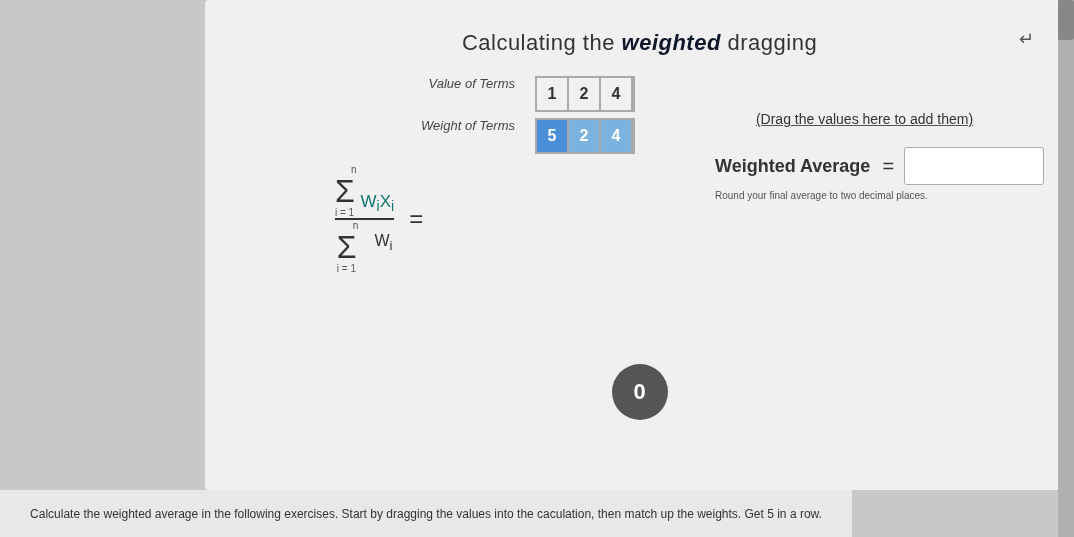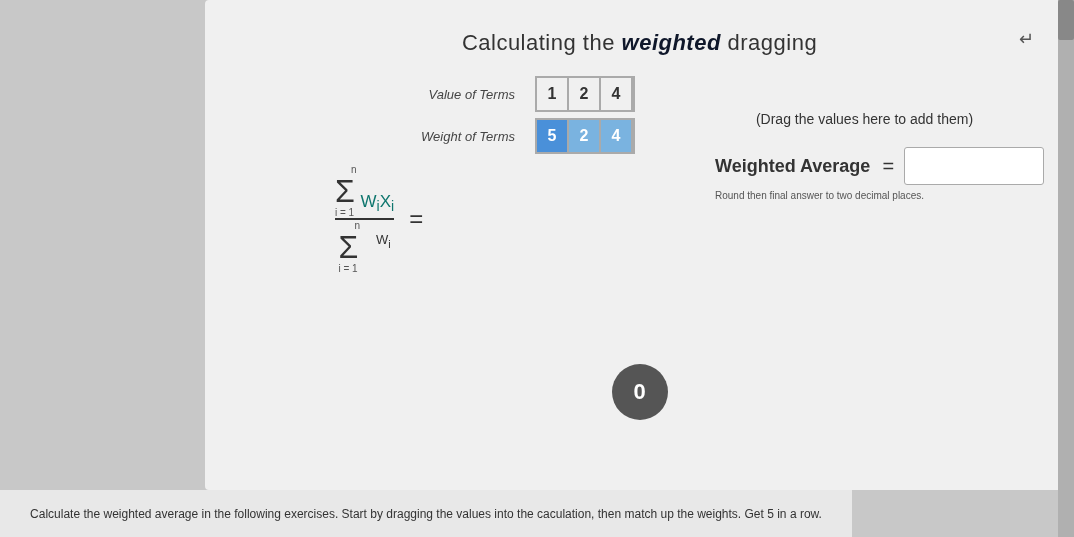--- a/index.html
+++ b/index.html
@@ -56,21 +56,21 @@
       min-width: 320px;
     }
 
     .terms-table {
       margin-left: 80px;
       margin-bottom: 10px;
     }
 
     .terms-row {
       display: flex;
-      align-items: center;
+      align-items: flex-start;
       margin-bottom: 6px;
     }
 
     .terms-label {
       font-size: 13px;
       color: #444;
       font-style: italic;
       width: 130px;
       text-align: right;
       margin-right: 20px;
@@ -141,20 +141,21 @@
     .right-section {
       flex: 1;
       padding-left: 20px;
       margin-top: 35px;
     }
 
     .drag-hint {
       text-align: center;
       font-size: 14px;
       color: #333;
+      text-decoration: underline;
       text-decoration-color: #555;
       margin-bottom: 4px;
     }
 
     .number-count {
       text-align: center;
       font-size: 15px;
       color: #333;
     }
 
@@ -305,39 +306,39 @@
               <span style="font-size:17px; color:#0f766e; margin-left:4px; margin-top:28px;">W<sub>i</sub>X<sub>i</sub></span>
             </div>
             <div class="fraction-line"></div>
 
             <div style="display:flex; align-items:flex-start;">
               <div style="display:flex; flex-direction:column; align-items:flex-start;">
                 <span style="font-size:10px; color:#555; margin-left:16px;">n</span>
                 <span class="big-sigma">Σ</span>
                 <span style="font-size:10px; color:#555;">i = 1</span>
               </div>
-              <span style="font-size:13px; color:#333; margin-left:16px; margin-top:12px;text-align:center;">W<sub>i</sub></span>
+              <span style="font-size:16px; color:#333; margin-left:16px; margin-top:12px;text-align:center;">W<sub>i</sub></span>
             </div>
           </div>
           <span class="equals">=</span>
         </div>
       </div>
     </div>
 
     <div class="right-section">
       <div class="drag-hint">(Drag the values here to add them)</div>
 
       <div class="weighted-avg-row">
         <span class="weighted-avg-label">
           <span>Weighted Average</span>
         </span>
         <span class="equals-sign">=</span>
         <div class="answer-box"></div>
       </div>
-      <div class="round-note">Round then final answer
+      <div class="round-note">Round your final average
 to two decimal places.</div>
     </div>
   </div>
 
   <div class="score-badge">
     <span>0</span>
   </div>
 </div>
 
 <div class="bottom-bar">

